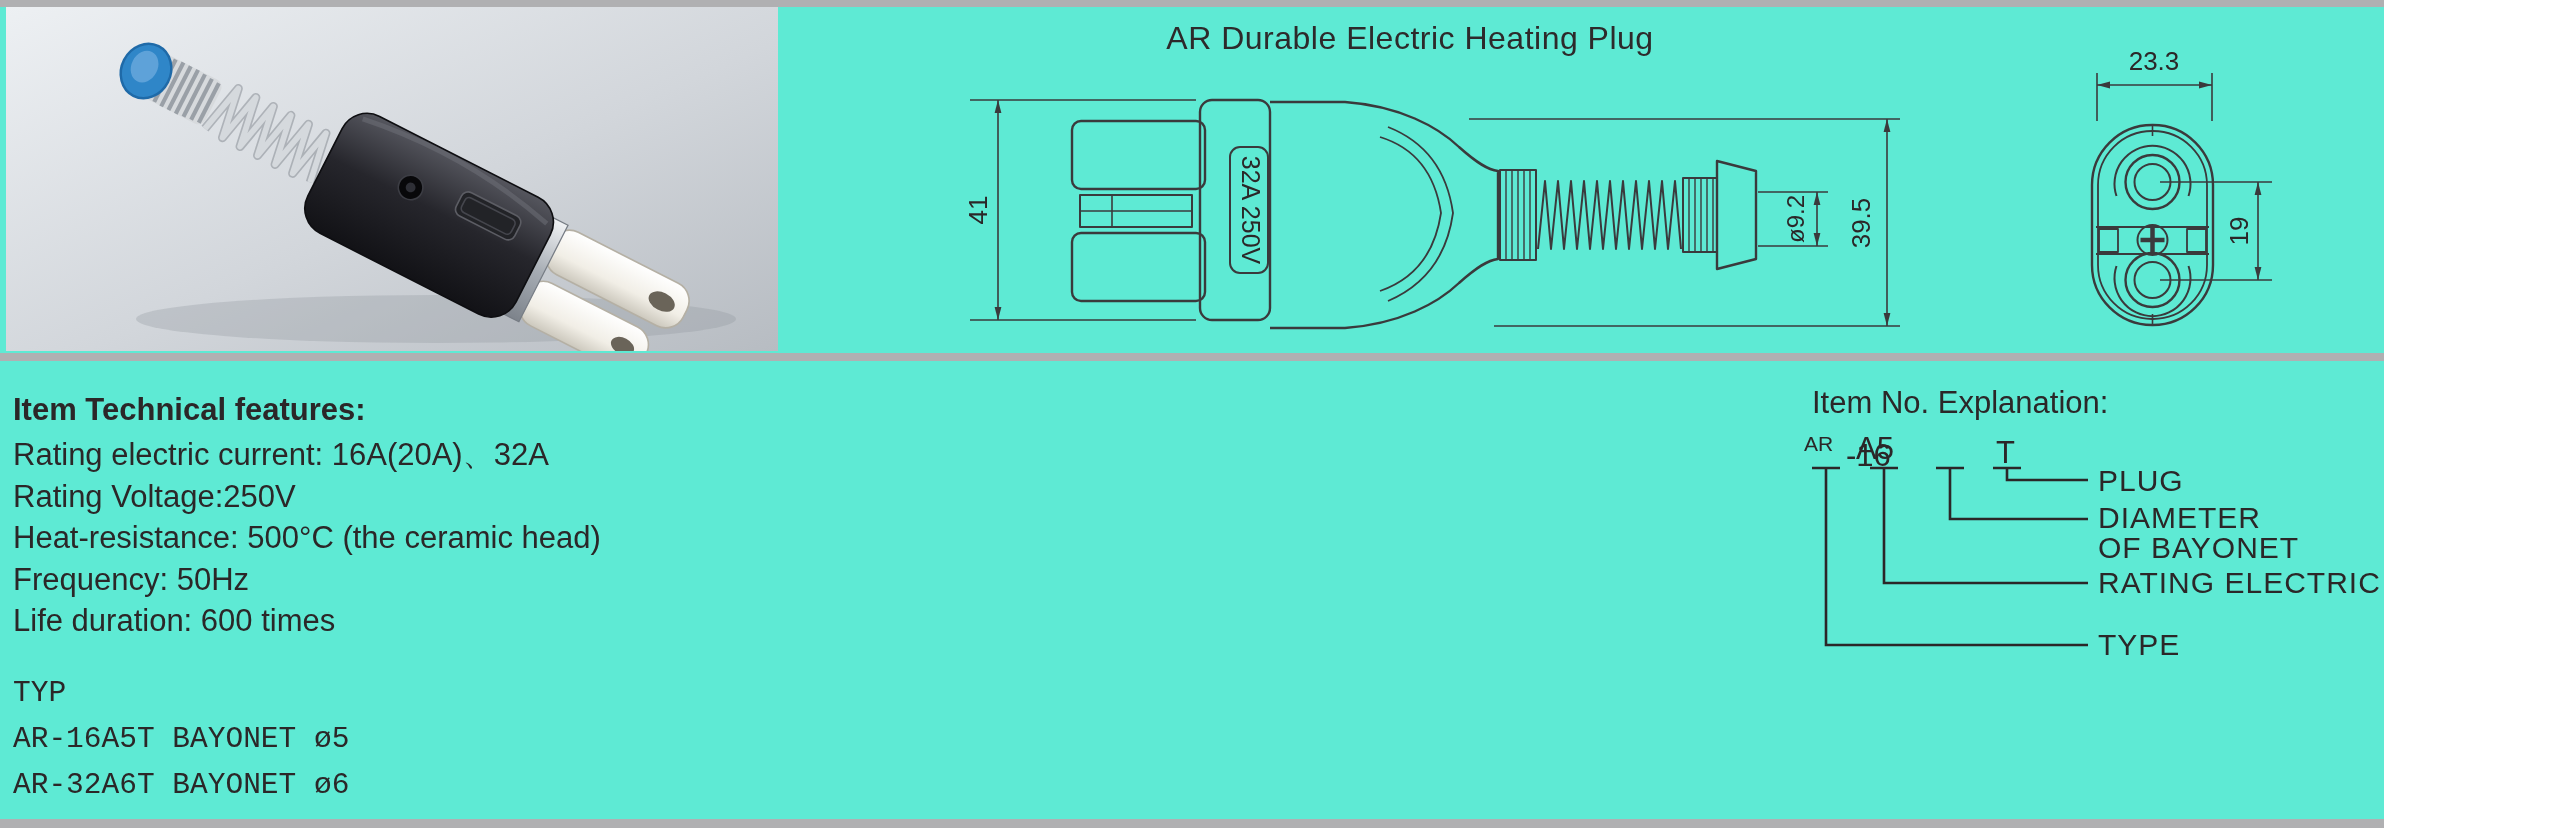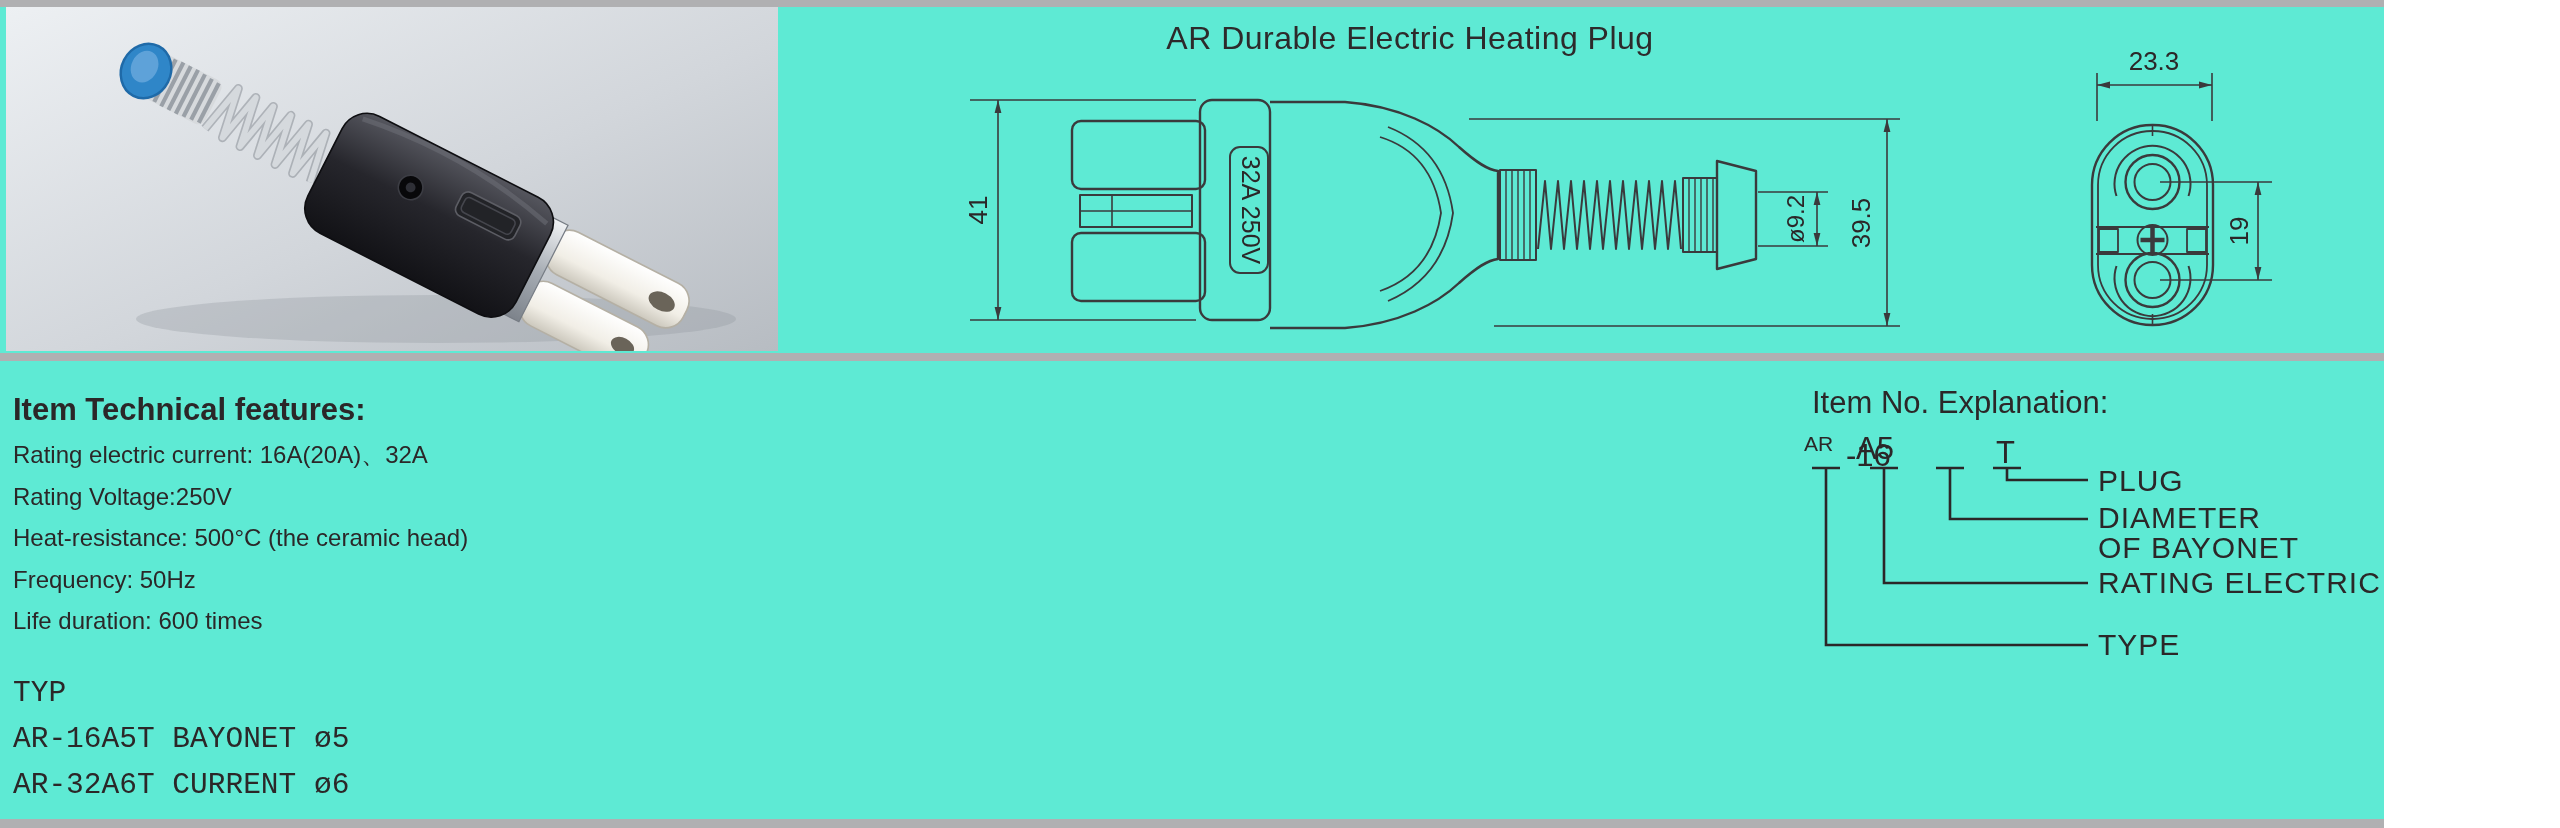--- a/index.html
+++ b/index.html
@@ -8,21 +8,21 @@
   .bar{position:absolute;left:0;width:2560px;background:#b0b0b2;}
   .bar.top{top:0;height:7px;}
   .bar.mid{top:353px;height:8px;}
   .bar.bottom{top:819px;height:9px;}
   .photo{position:absolute;left:6px;top:7px;width:772px;height:344px;}
   .title{position:absolute;left:1050px;top:20px;width:720px;text-align:center;
          font-size:32px;color:#2d2a2b;letter-spacing:0.5px;}
   svg text{font-family:"Liberation Sans","DejaVu Sans",sans-serif;fill:#2b2728;}
   .features{position:absolute;left:13px;top:392px;}
   .f-head{font-size:31px;font-weight:bold;line-height:36px;margin-bottom:6px;}
-  .f-line{font-size:24px;line-height:41.5px;}
+  .f-line{font-size:31px;line-height:41.5px;}
   .types{position:absolute;left:13px;top:670px;font-size:29.5px;line-height:46px;font-family:Liberation Mono, monospace;}
   .ie-head{position:absolute;left:1812px;top:385px;font-size:31px;}
   .ie-code{position:absolute;font-size:31px;}
   .ie-label{position:absolute;left:2098px;font-size:30px;line-height:30px;letter-spacing:1px;}
 </style>
 </head>
 <body>
 
 <div class="page">
 
@@ -195,21 +195,21 @@
     <div class="f-line">Rating electric current: 16A(20A)、32A</div>
     <div class="f-line">Rating Voltage:250V</div>
     <div class="f-line">Heat-resistance: 500°C  (the ceramic head)</div>
     <div class="f-line">Frequency: 50Hz</div>
     <div class="f-line">Life duration: 600 times</div>
   </div>
 
   <div class="types">
     <div>TYP</div>
     <div>AR-16A5T BAYONET  ø5</div>
-    <div>AR-32A6T CURRENT  ø6</div>
+    <div>AR-32A6T BAYONET  ø6</div>
   </div>
 
   <div class="ie-head">Item No. Explanation:</div>
   <div class="ie-code" style="left:1804px;top:432px;font-size:21px;">AR</div>
   <div class="ie-code" style="left:1846px;top:438px;">-16</div>
   <div class="ie-code" style="left:1816px;top:431px;margin-left:40px;">A5</div>
   <div class="ie-code" style="left:1996px;top:435px;">T</div>
 
   <svg style="position:absolute;left:1800px;top:455px;" width="300" height="200" viewBox="0 0 300 200">
     <g fill="none" stroke="#2b2728" stroke-width="2.6">

